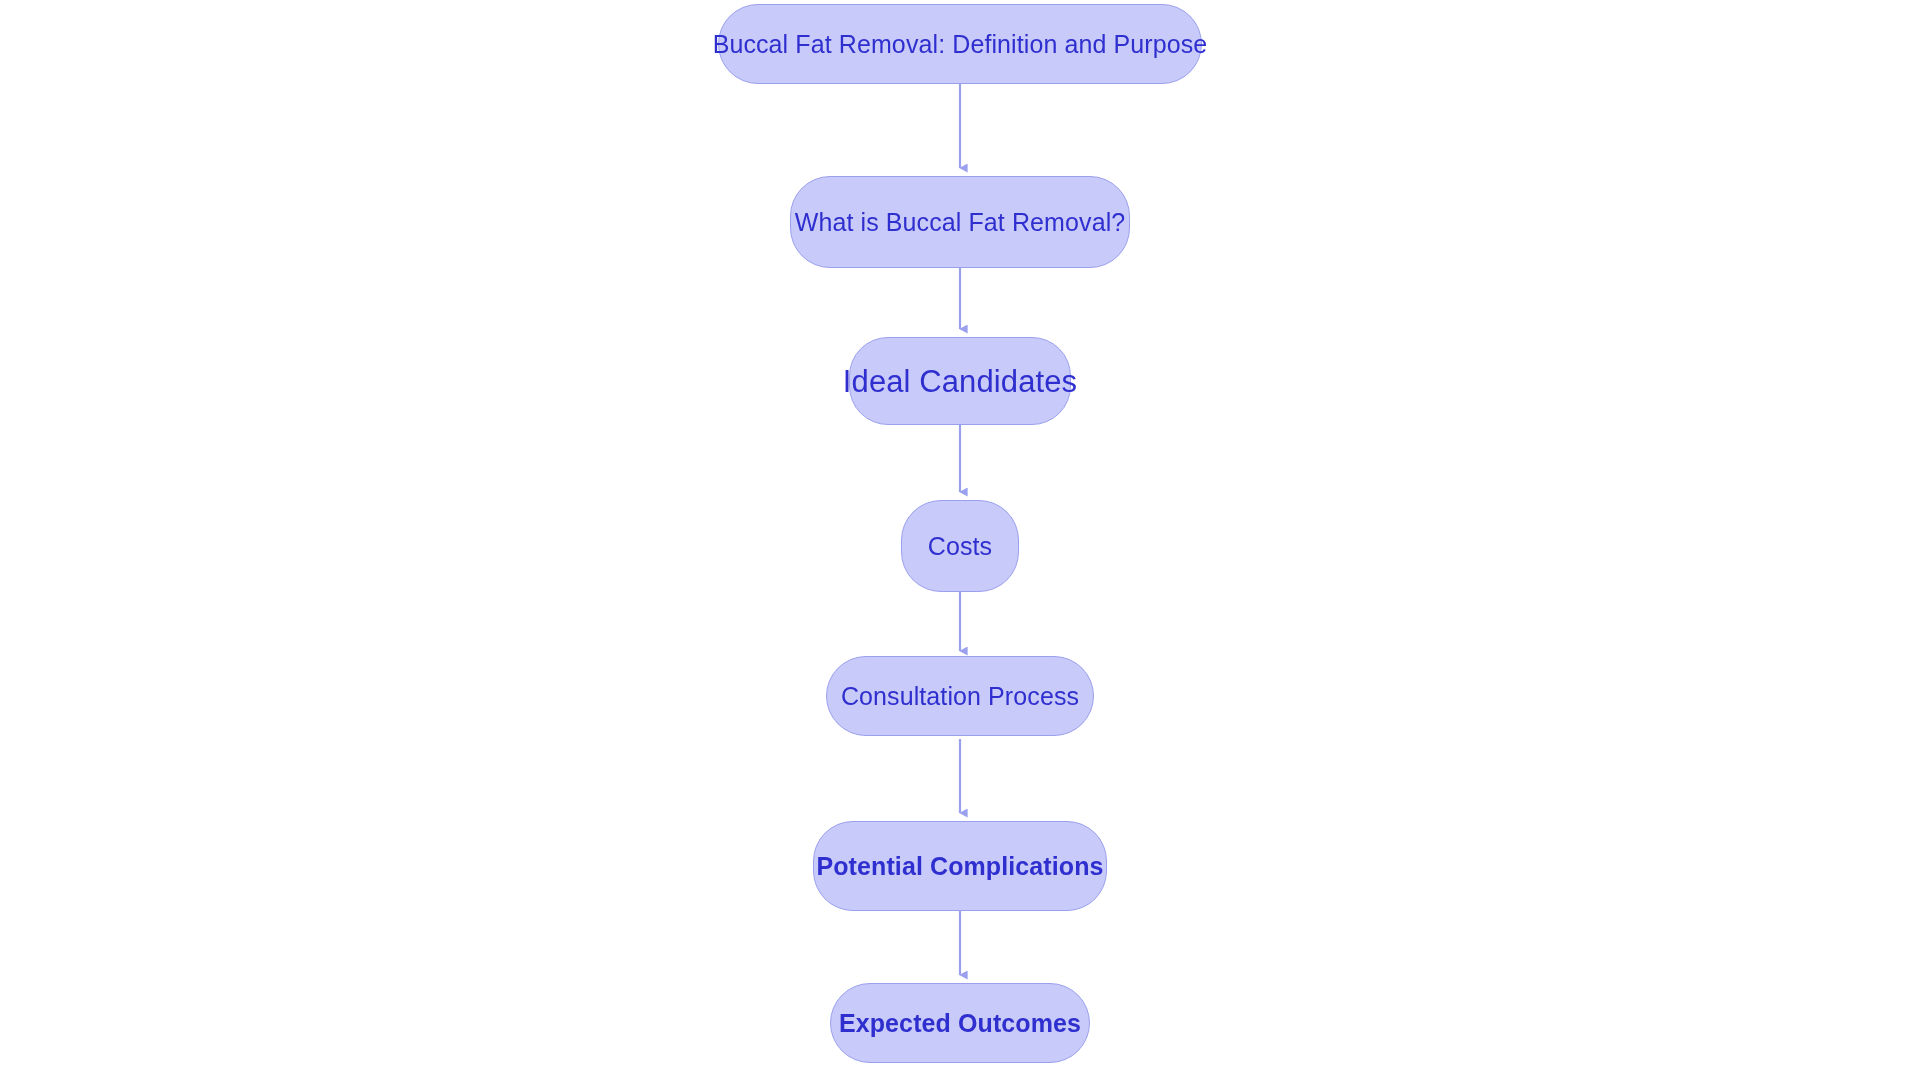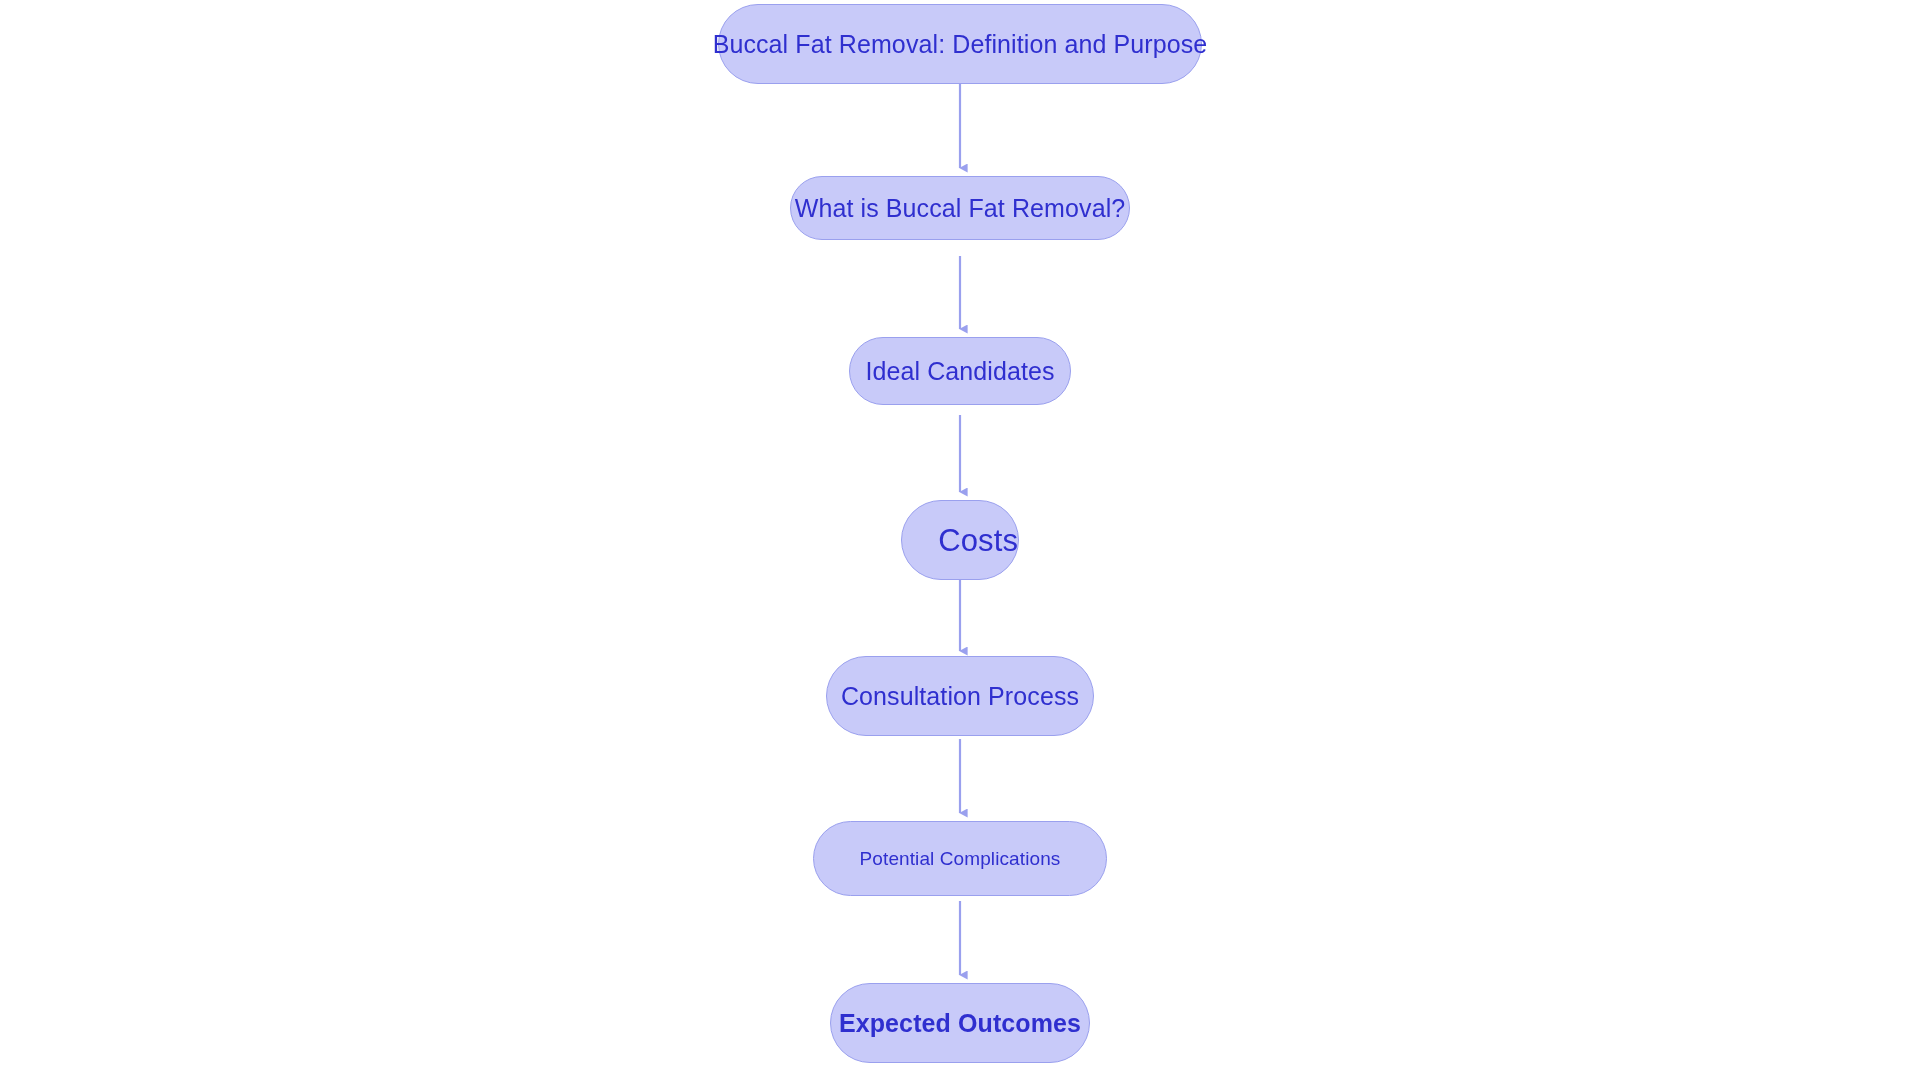--- a/index.html
+++ b/index.html
@@ -44,25 +44,25 @@
     text-align: center;
   }
 
   .node-label {
     display: block;
     line-height: 1;
   }
 
   
   .n0 { left: 718px;  top: 4px;    width: 484px; height: 80px;  border-radius: 40px;  font-size: 25px; }
-  .n1 { left: 790px;  top: 176px;  width: 340px; height: 64px;  border-radius: 40px;  font-size: 25px; }
-  .n2 { left: 849px;  top: 337px;  width: 222px; height: 68px;  border-radius: 39px;  font-size: 25px; }
-  .n3 { left: 901px;  top: 500px;  width: 118px; height: 80px;  border-radius: 40px;  font-size: 31px; justify-content: flex-end; }
+  .n1 { left: 790px;  top: 176px;  width: 340px; height: 92px;  border-radius: 40px;  font-size: 25px; }
+  .n2 { left: 849px;  top: 337px;  width: 222px; height: 88px;  border-radius: 39px;  font-size: 31px; }
+  .n3 { left: 901px;  top: 500px;  width: 118px; height: 92px;  border-radius: 40px;  font-size: 25px; }
   .n4 { left: 826px;  top: 656px;  width: 268px; height: 80px;  border-radius: 40px;  font-size: 25px; }
-  .n5 { left: 813px;  top: 821px;  width: 294px; height: 75px;  border-radius: 40px;  font-size: 19px; }
+  .n5 { left: 813px;  top: 821px;  width: 294px; height: 90px;  border-radius: 40px;  font-size: 25px; font-weight: bold; }
   .n6 { left: 830px;  top: 983px;  width: 260px; height: 80px;  border-radius: 40px;  font-size: 25px; font-weight: bold; }
 </style>
 </head>
 <body>
 
 <div id="flowchart">
 
   <svg class="edge-layer" viewBox="0 0 1920 1083" width="1920" height="1083" xmlns="http://www.w3.org/2000/svg">
     <defs>
       <marker id="arrowhead" markerWidth="9" markerHeight="9" refX="4.5" refY="7.6" orient="auto" markerUnits="userSpaceOnUse">

